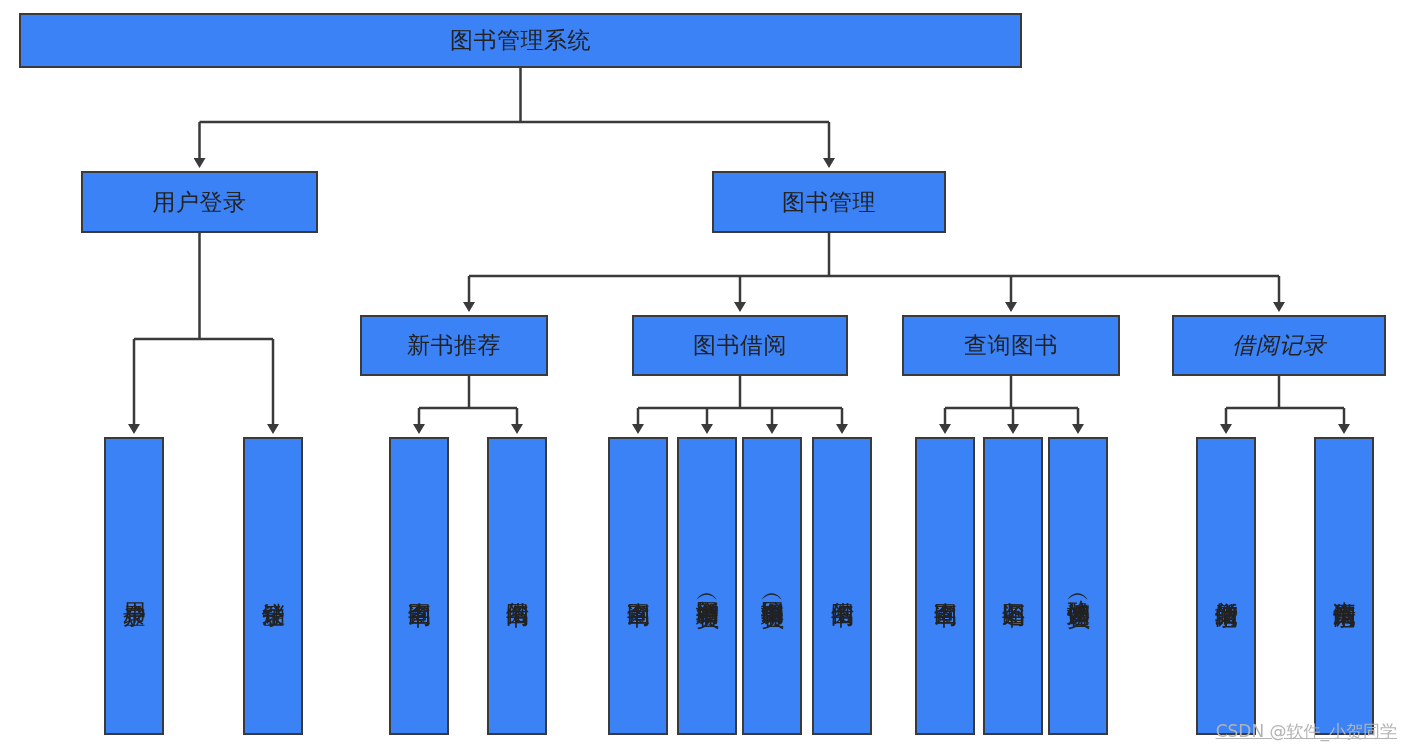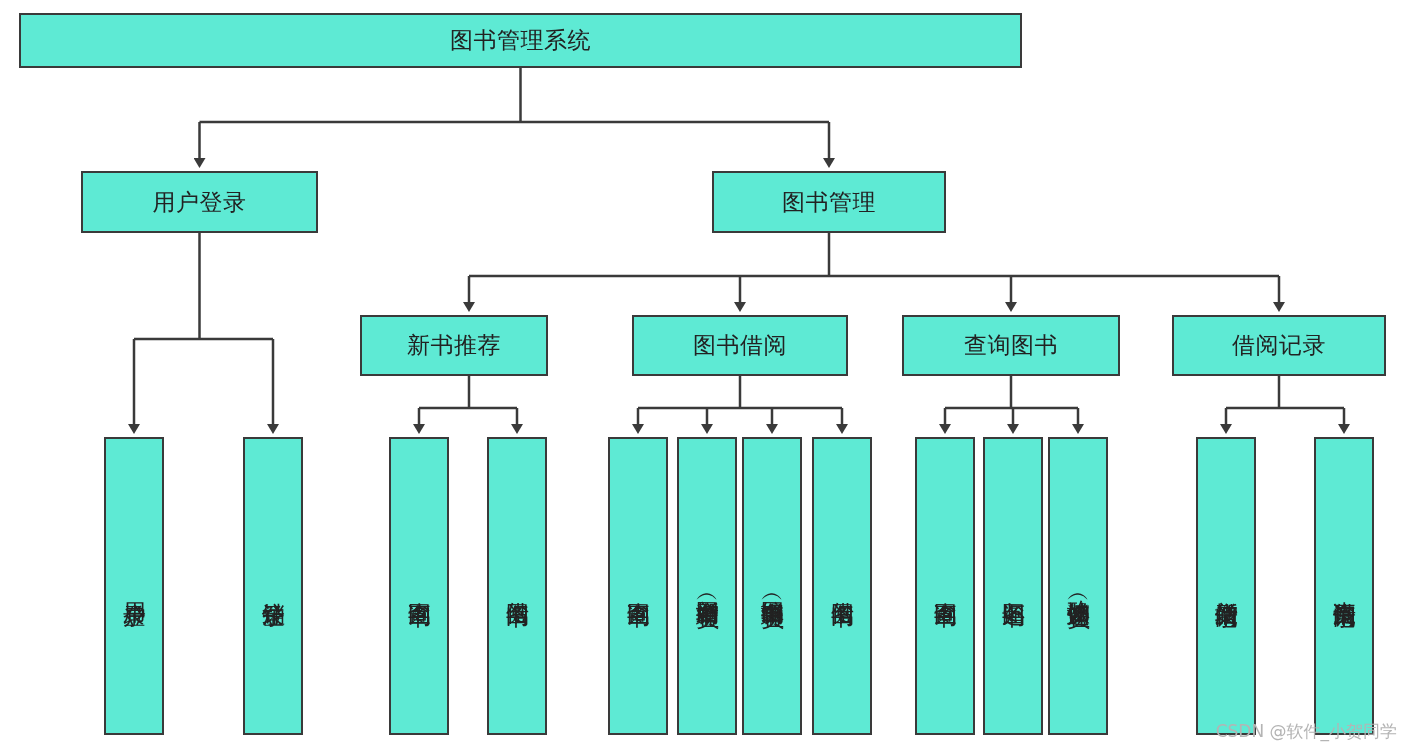--- a/index.html
+++ b/index.html
@@ -21,21 +21,21 @@
     position: absolute;
     left: 0;
     top: 0;
     width: 1405px;
     height: 747px;
   }
   .node {
     position: absolute;
     box-sizing: border-box;
     border: 2.5px solid #3a3a3a;
-    background: #5eead4;
+    background: #3b82f6;
     display: flex;
     align-items: center;
     justify-content: center;
     color: #222222;
   }
   .node-h {
     font-size: 23px;
     letter-spacing: 0.5px;
     white-space: nowrap;
   }
@@ -49,20 +49,21 @@
     white-space: nowrap;
   }
   #watermark {
     position: absolute;
     right: 8px;
     bottom: 4px;
     font-size: 17px;
     color: #b4b4b4;
     white-space: nowrap;
     pointer-events: none;
+    text-decoration: underline;
   }
 </style>
 </head>
 <body>
 
 <div id="diagram-root">
 
   <svg id="edges-layer" viewBox="0 0 1405 747" width="1405" height="747" xmlns="http://www.w3.org/2000/svg">
     <defs>
       <marker id="arrowhead" markerWidth="10" markerHeight="12" refX="1" refY="6" orient="auto" markerUnits="userSpaceOnUse">
@@ -118,21 +119,21 @@
       </div>
       <div class="node" style="left: 360px; top: 315px; width: 188px; height: 61px;">
         <span class="node-h">新书推荐</span>
       </div>
       <div class="node" style="left: 632px; top: 315px; width: 216px; height: 61px;">
         <span class="node-h">图书借阅</span>
       </div>
       <div class="node" style="left: 902px; top: 315px; width: 218px; height: 61px;">
         <span class="node-h">查询图书</span>
       </div>
-      <div class="node" style="left: 1172px; top: 315px; width: 214px; height: 61px;">
+      <div class="node" style="left: 1172px; top: 315px; width: 214px; height: 61px; font-style: italic;">
         <span class="node-h">借阅记录</span>
       </div>
       <div class="node" style="left: 104px; top: 437px; width: 60px; height: 298px;">
         <span class="node-v">用户登录</span>
       </div>
       <div class="node" style="left: 243px; top: 437px; width: 60px; height: 298px;">
         <span class="node-v">注销登录</span>
       </div>
       <div class="node" style="left: 389px; top: 437px; width: 60px; height: 298px;">
         <span class="node-v">查询图书</span>

